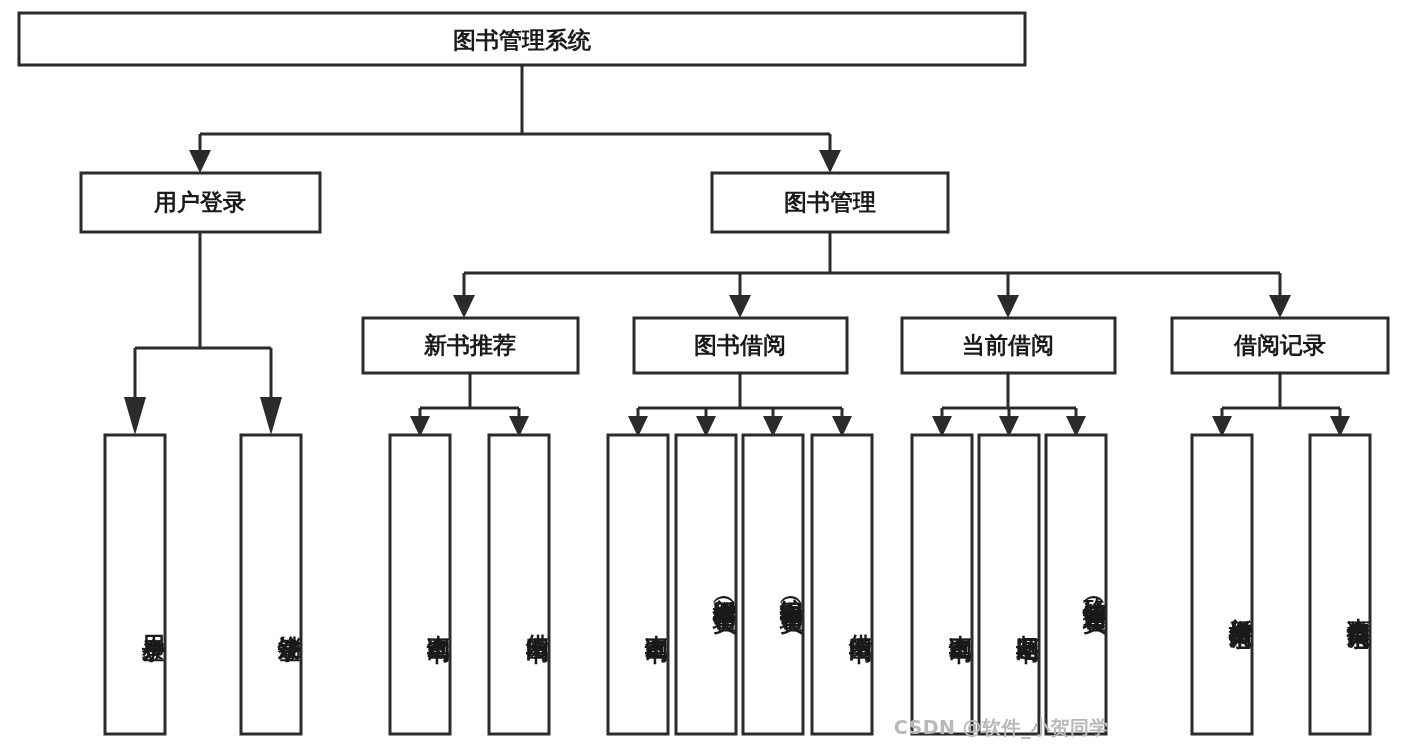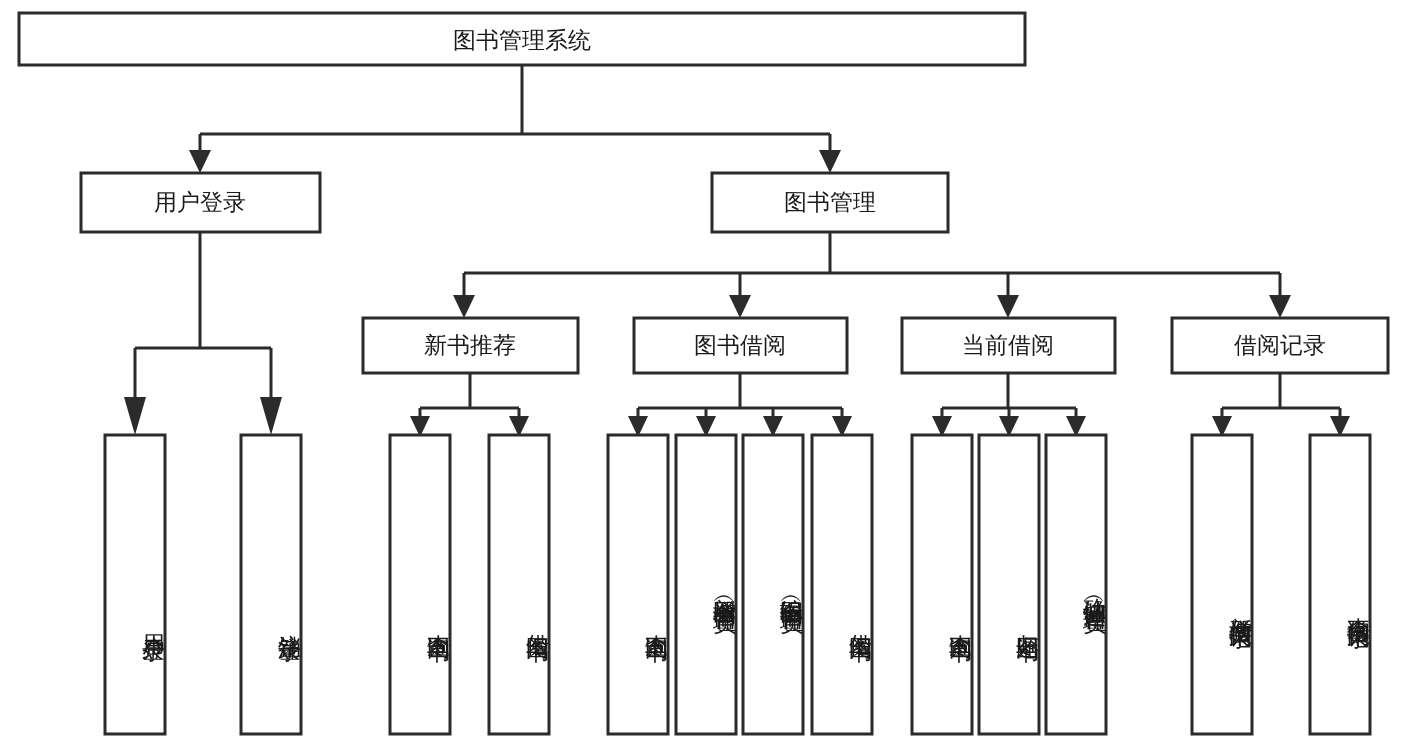--- a/index.html
+++ b/index.html
@@ -11,20 +11,21 @@
     width: 1405px;
     height: 747px;
     font-family: "DejaVu Sans", "Liberation Sans", sans-serif;
     overflow: hidden;
   }
   #diagram-root {
     position: relative;
     width: 1119px;
     height: 747px;
     background: #ffffff;
+    font-weight: bold;
   }
   svg.flow {
     position: absolute;
     top: 0;
     left: 0;
     width: 1405px;
     height: 747px;
   }
   .box {
     fill: #ffffff;
@@ -202,14 +203,15 @@
   <div class="node-label-v" style="left:743px; top:443px; width:60px; height:291px;">编辑图书（管理员）</div>
   <div class="node-label-v" style="left:812px; top:505px; width:60px; height:229px;">借阅图书</div>
 
   <div class="node-label-v" style="left:912px; top:505px; width:60px; height:229px;">查询图书</div>
   <div class="node-label-v" style="left:979px; top:505px; width:60px; height:229px;">归还图书</div>
   <div class="node-label-v" style="left:1046px; top:443px; width:60px; height:291px;">确认归还（管理员）</div>
 
   <div class="node-label-v" style="left:1192px; top:475px; width:60px; height:259px;">新增借阅记录</div>
   <div class="node-label-v" style="left:1310px; top:475px; width:60px; height:259px;">查询借阅记录</div>
 
+  <div class="watermark">CSDN @软件_小贺同学</div>
 
 </div>
 
 </body></html>

